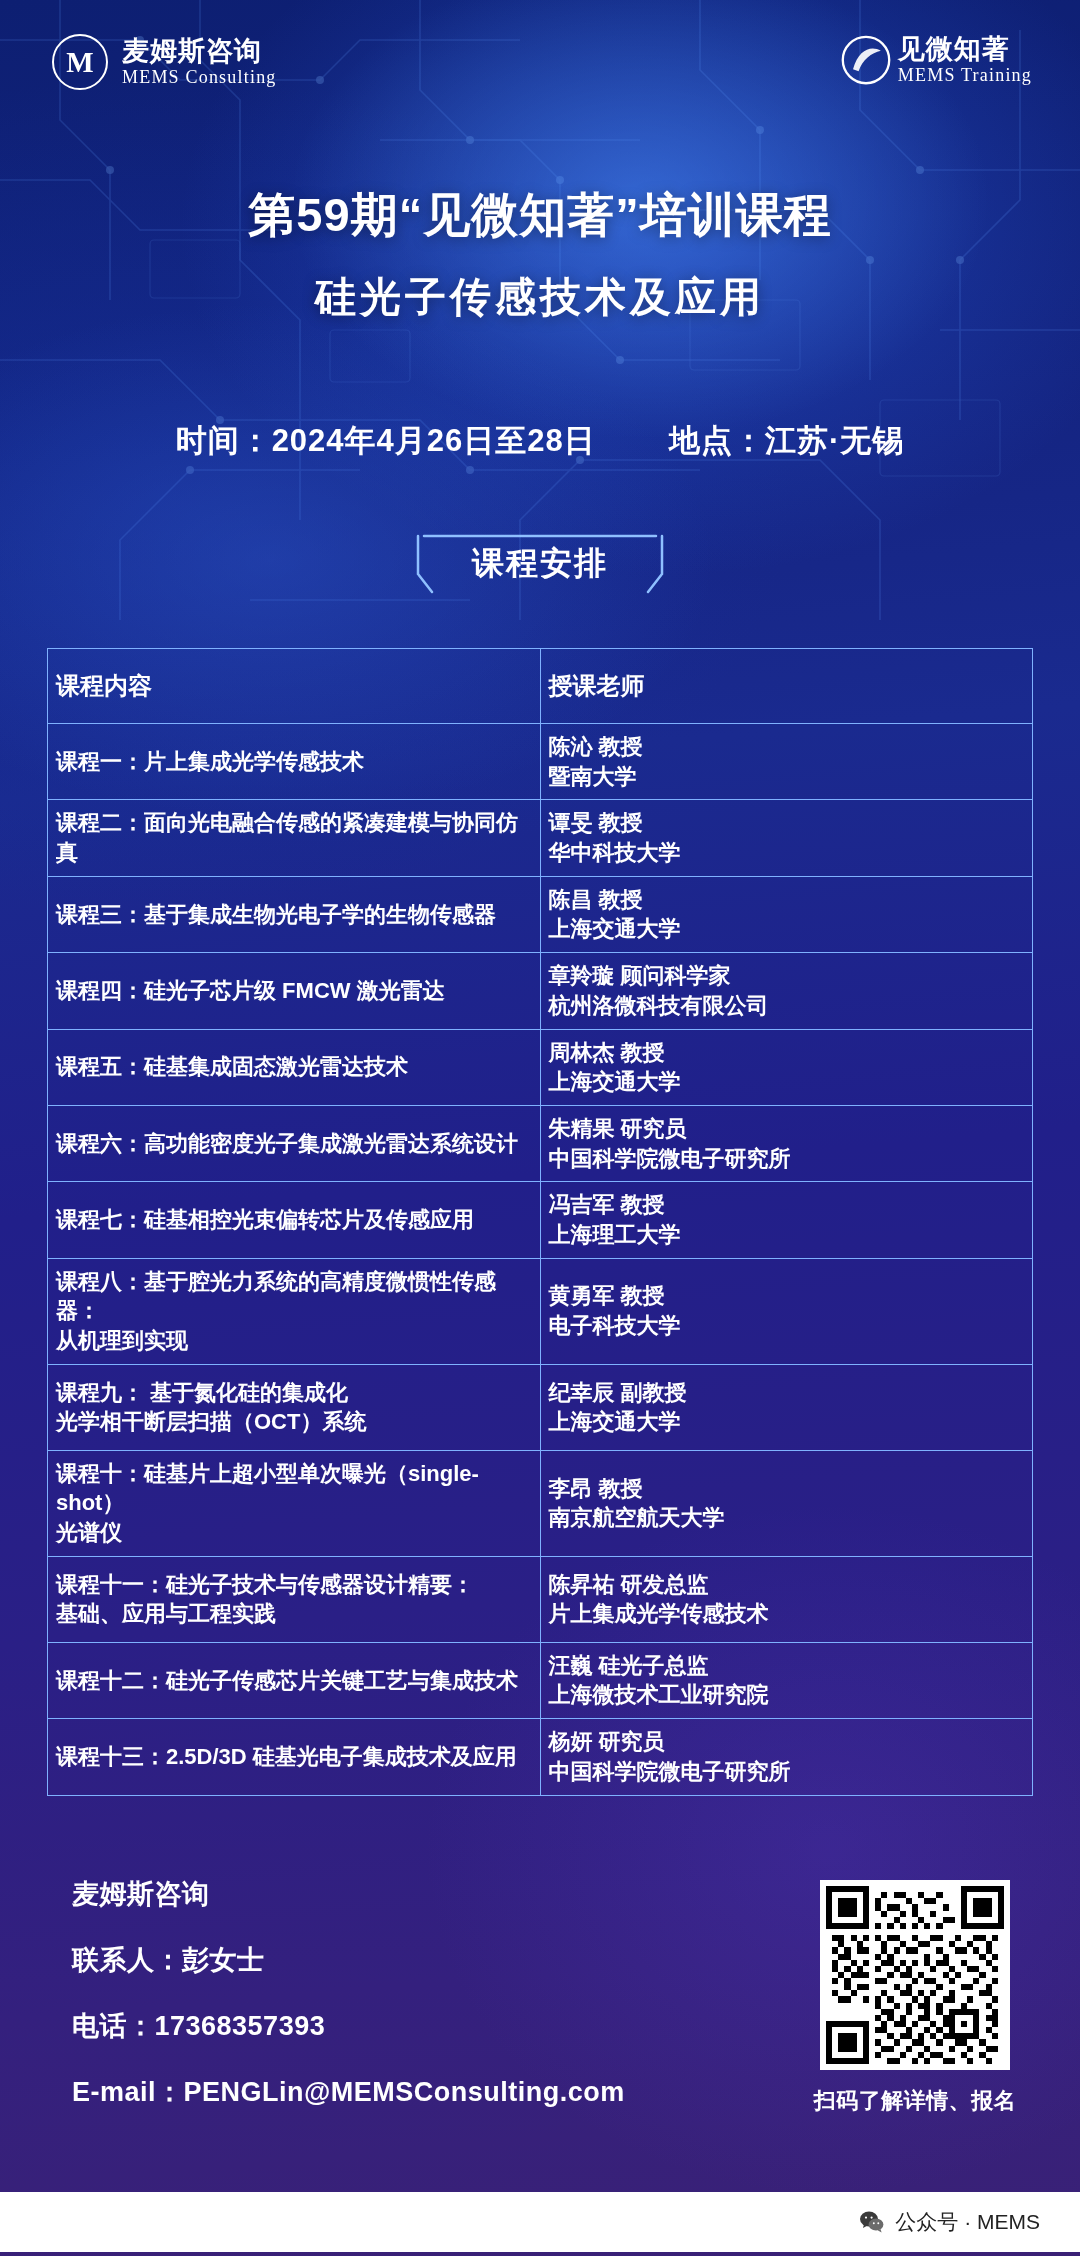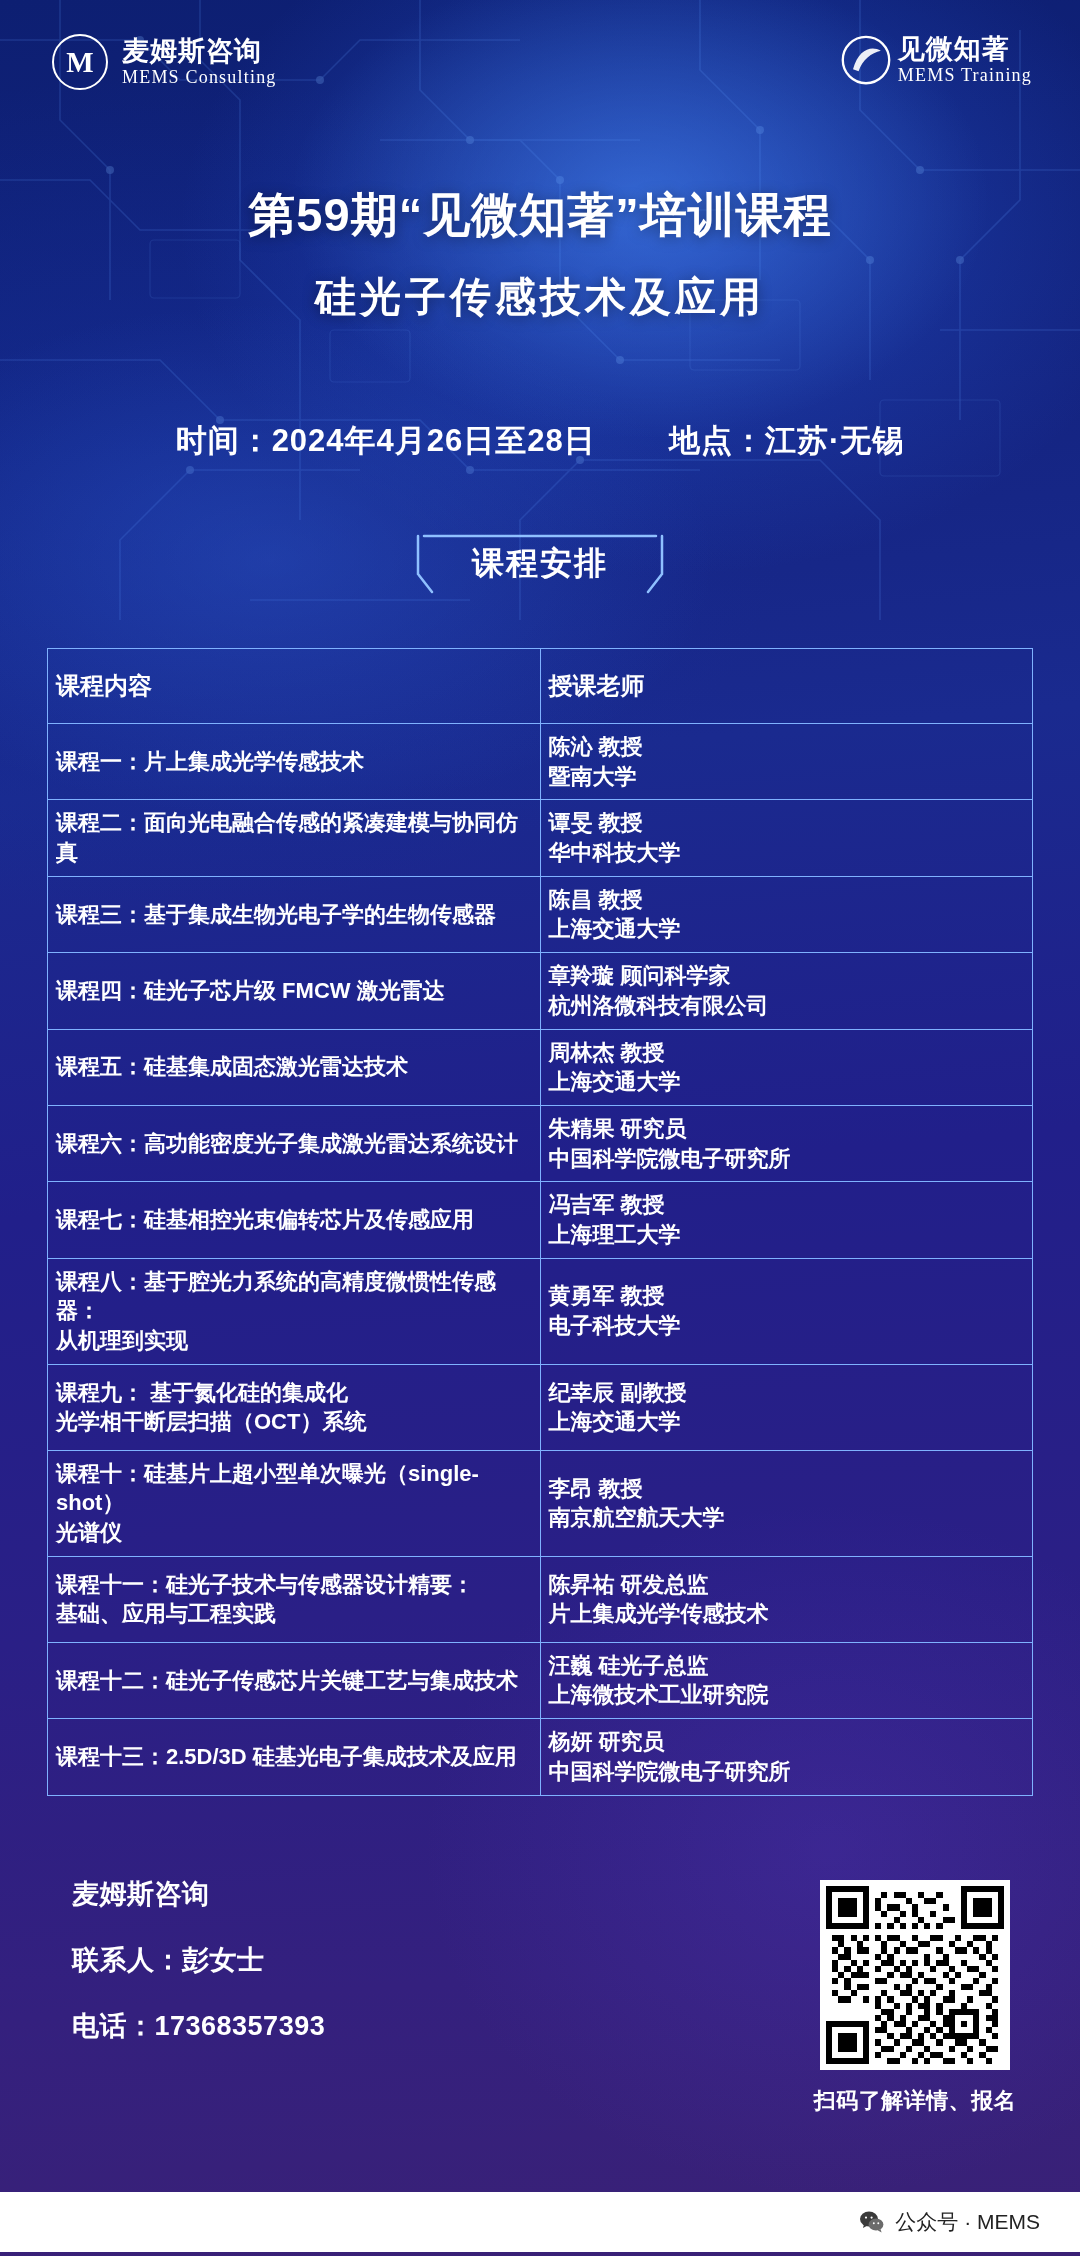--- a/index.html
+++ b/index.html
@@ -474,20 +474,21 @@
           </td>
         </tr>
       </tbody>
     </table>
   </div>
 
   <div class="footer">
     <div class="f-line">麦姆斯咨询</div>
     <div class="f-line">联系人：彭女士</div>
     <div class="f-line thin">电话：17368357393</div>
+    <div class="f-line thin">E-mail：PENGLin@MEMSConsulting.com</div>
   </div>
 
   <div class="qr-block">
     <div class="qr-code">
       <svg width="178" height="178" viewBox="0 0 29 29" shape-rendering="crispEdges">
         <rect width="29" height="29" fill="#ffffff"></rect>
         <g fill="#000000">
 
           <rect x="0" y="0" width="7" height="1"></rect>
             <rect x="0" y="6" width="7" height="1"></rect>

